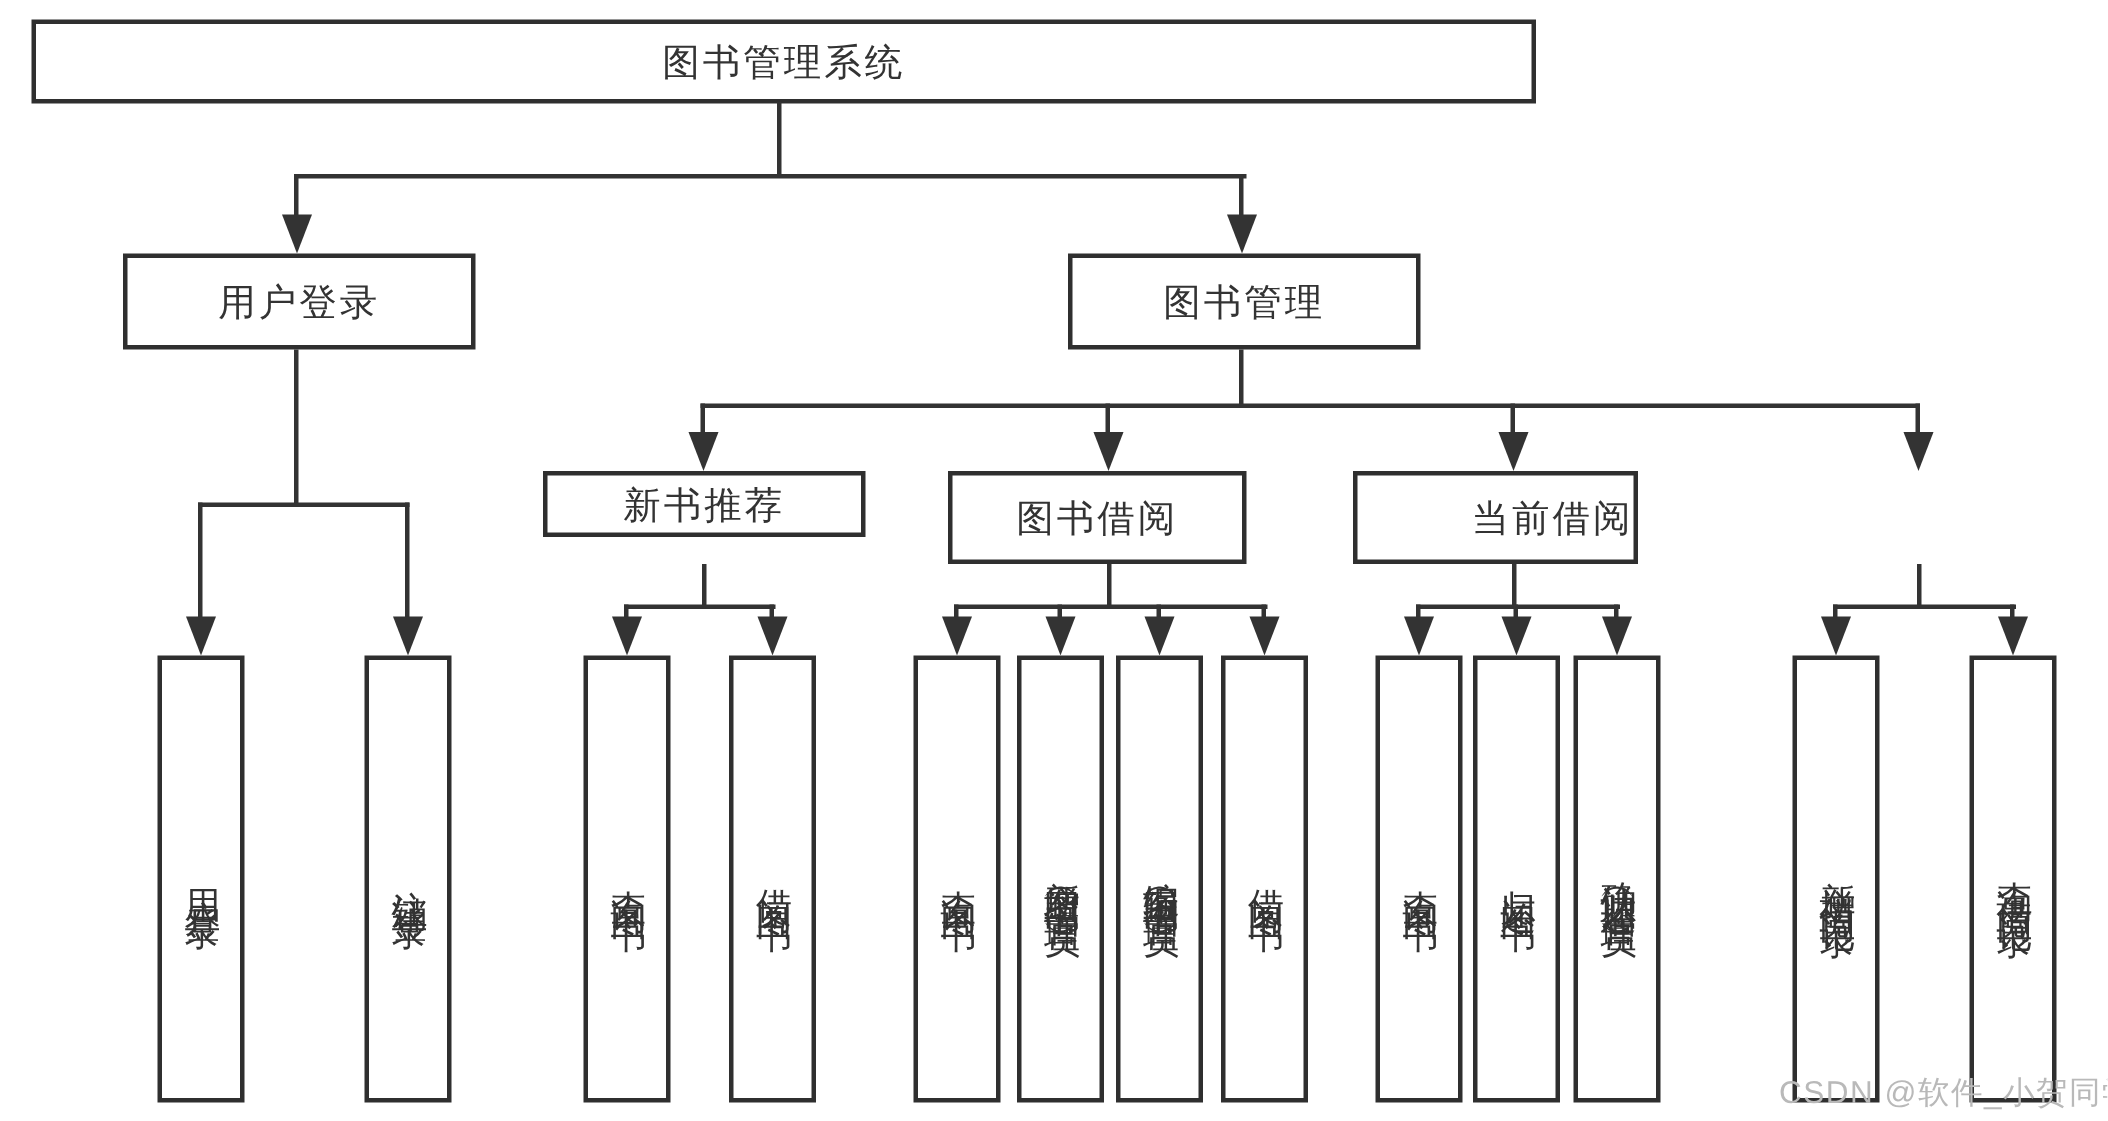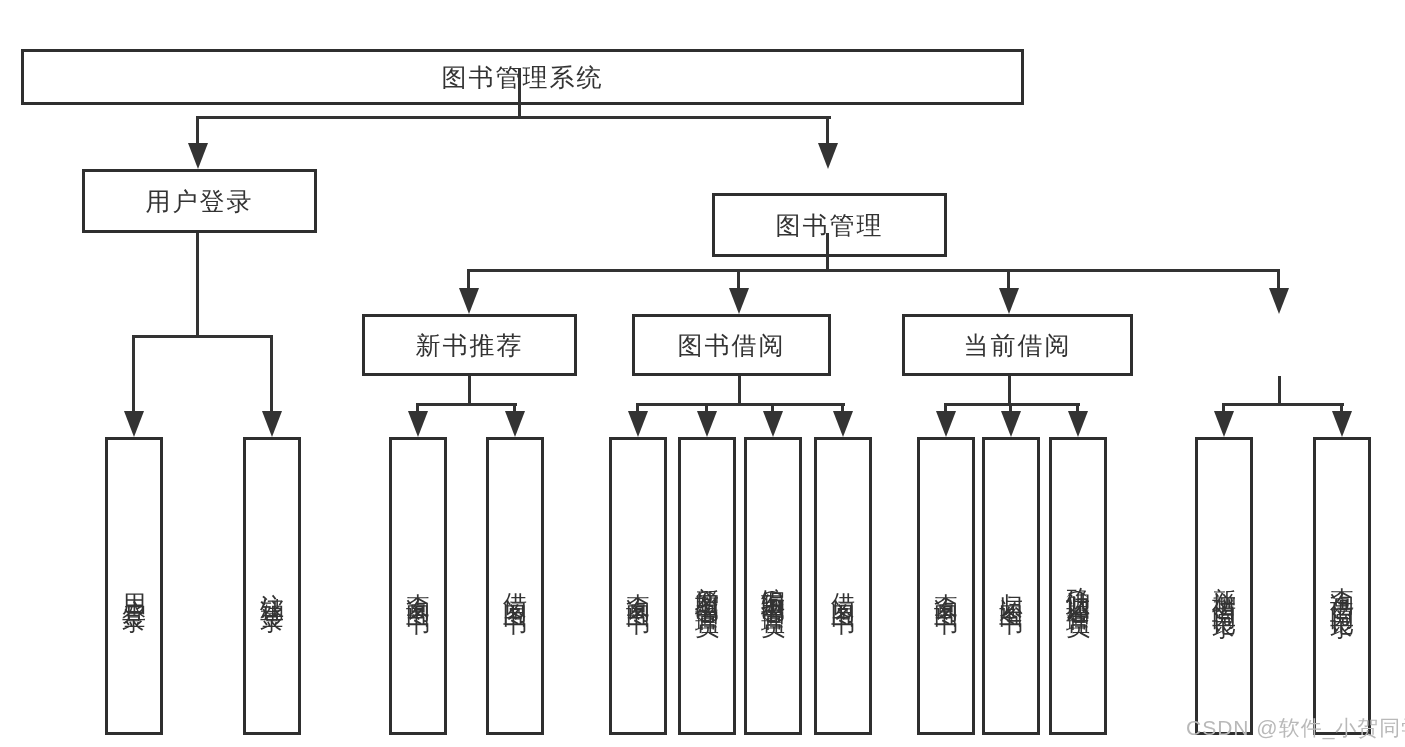--- a/index.html
+++ b/index.html
@@ -35,35 +35,35 @@
   #watermark{
     position:absolute;left:1186px;top:714px;color:#b9b9b9;font-size:21px;
     letter-spacing:1px;white-space:nowrap;z-index:5;
   }
 </style>
 </head>
 <body>
 
 <div id="canvas">
 
-  <div class="box" style="left:21px;top:13px;width:1003px;height:56px;margin-top:36px;">
+  <div class="box" style="left:21px;top:13px;width:1003px;height:56px;">
     <span class="lbl">图书管理系统</span>
   </div>
 
   <div class="vline" style="left:518px;top:68px;height:50px;"></div>
   <div class="hline" style="left:196px;top:116px;width:635px;"></div>
   <div class="vline" style="left:196px;top:116px;height:30px;"></div>
   <div class="arrowhead" style="left:188px;top:143px;"></div>
   <div class="vline" style="left:826px;top:116px;height:30px;"></div>
   <div class="arrowhead" style="left:818px;top:143px;"></div>
 
   <div class="box" style="left:82px;top:169px;width:235px;height:64px;">
     <span class="lbl">用户登录</span>
   </div>
-  <div class="box" style="left:712px;top:169px;width:235px;height:64px;margin-top:24px;">
+  <div class="box" style="left:712px;top:169px;width:235px;height:64px;">
     <span class="lbl">图书管理</span>
   </div>
 
   <div class="vline" style="left:196px;top:233px;height:104px;"></div>
   <div class="hline" style="left:132px;top:335px;width:141px;"></div>
   <div class="vline" style="left:132px;top:335px;height:80px;"></div>
   <div class="arrowhead" style="left:124px;top:411px;"></div>
   <div class="vline" style="left:270px;top:335px;height:80px;"></div>
   <div class="arrowhead" style="left:262px;top:411px;"></div>
 
@@ -71,27 +71,27 @@
   <div class="hline" style="left:467px;top:269px;width:813px;"></div>
   <div class="vline" style="left:467px;top:269px;height:22px;"></div>
   <div class="arrowhead" style="left:459px;top:288px;"></div>
   <div class="vline" style="left:737px;top:269px;height:22px;"></div>
   <div class="arrowhead" style="left:729px;top:288px;"></div>
   <div class="vline" style="left:1007px;top:269px;height:22px;"></div>
   <div class="arrowhead" style="left:999px;top:288px;"></div>
   <div class="vline" style="left:1277px;top:269px;height:22px;"></div>
   <div class="arrowhead" style="left:1269px;top:288px;"></div>
 
-  <div class="box" style="left:362px;top:314px;width:215px;height:62px;">
+  <div class="box" style="left:362px;top:314px;width:215px;height:44px;">
     <span class="lbl">新书推荐</span>
   </div>
   <div class="box" style="left:632px;top:314px;width:199px;height:62px;">
     <span class="lbl">图书借阅</span>
   </div>
-  <div class="box" style="left:902px;top:314px;width:231px;height:62px;">
+  <div class="box" style="left:902px;top:314px;width:190px;height:62px;justify-content:flex-end;">
     <span class="lbl">当前借阅</span>
   </div>
 
   <div class="vline" style="left:468px;top:376px;height:29px;"></div>
   <div class="hline" style="left:416px;top:403px;width:101px;"></div>
   <div class="vline" style="left:416px;top:403px;height:12px;"></div>
   <div class="arrowhead" style="left:408px;top:411px;"></div>
   <div class="vline" style="left:513px;top:403px;height:12px;"></div>
   <div class="arrowhead" style="left:505px;top:411px;"></div>
 

